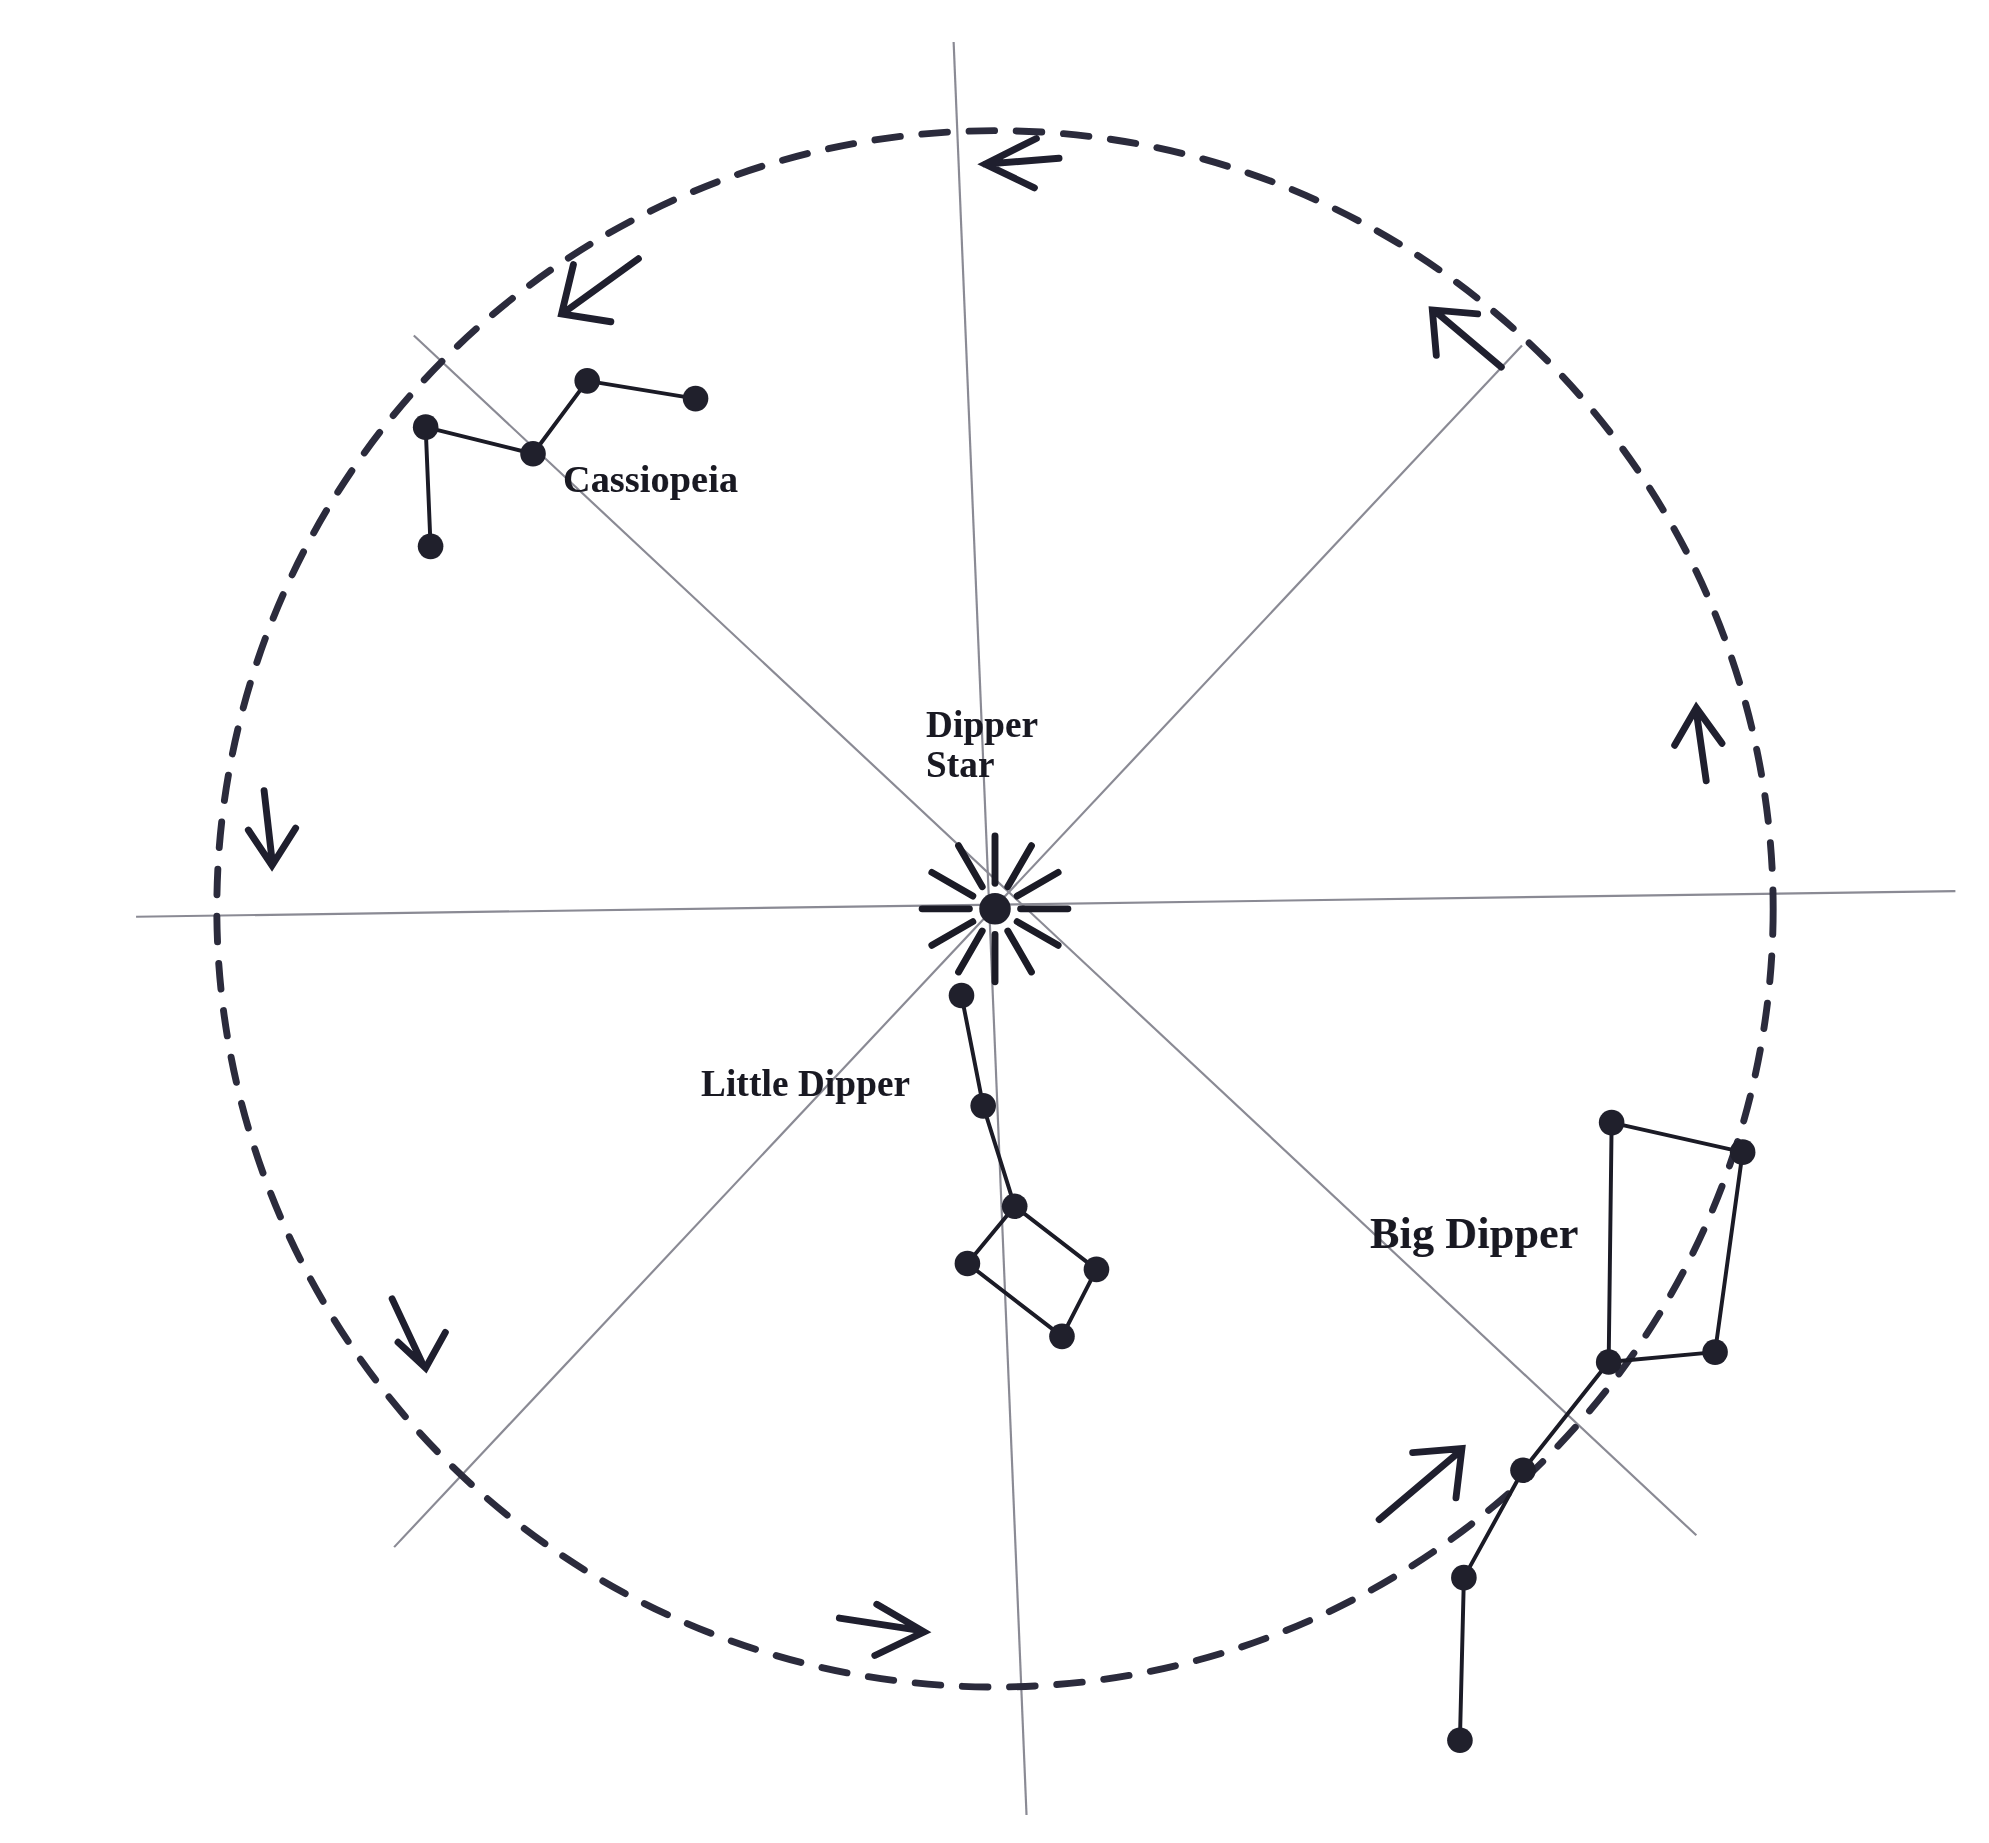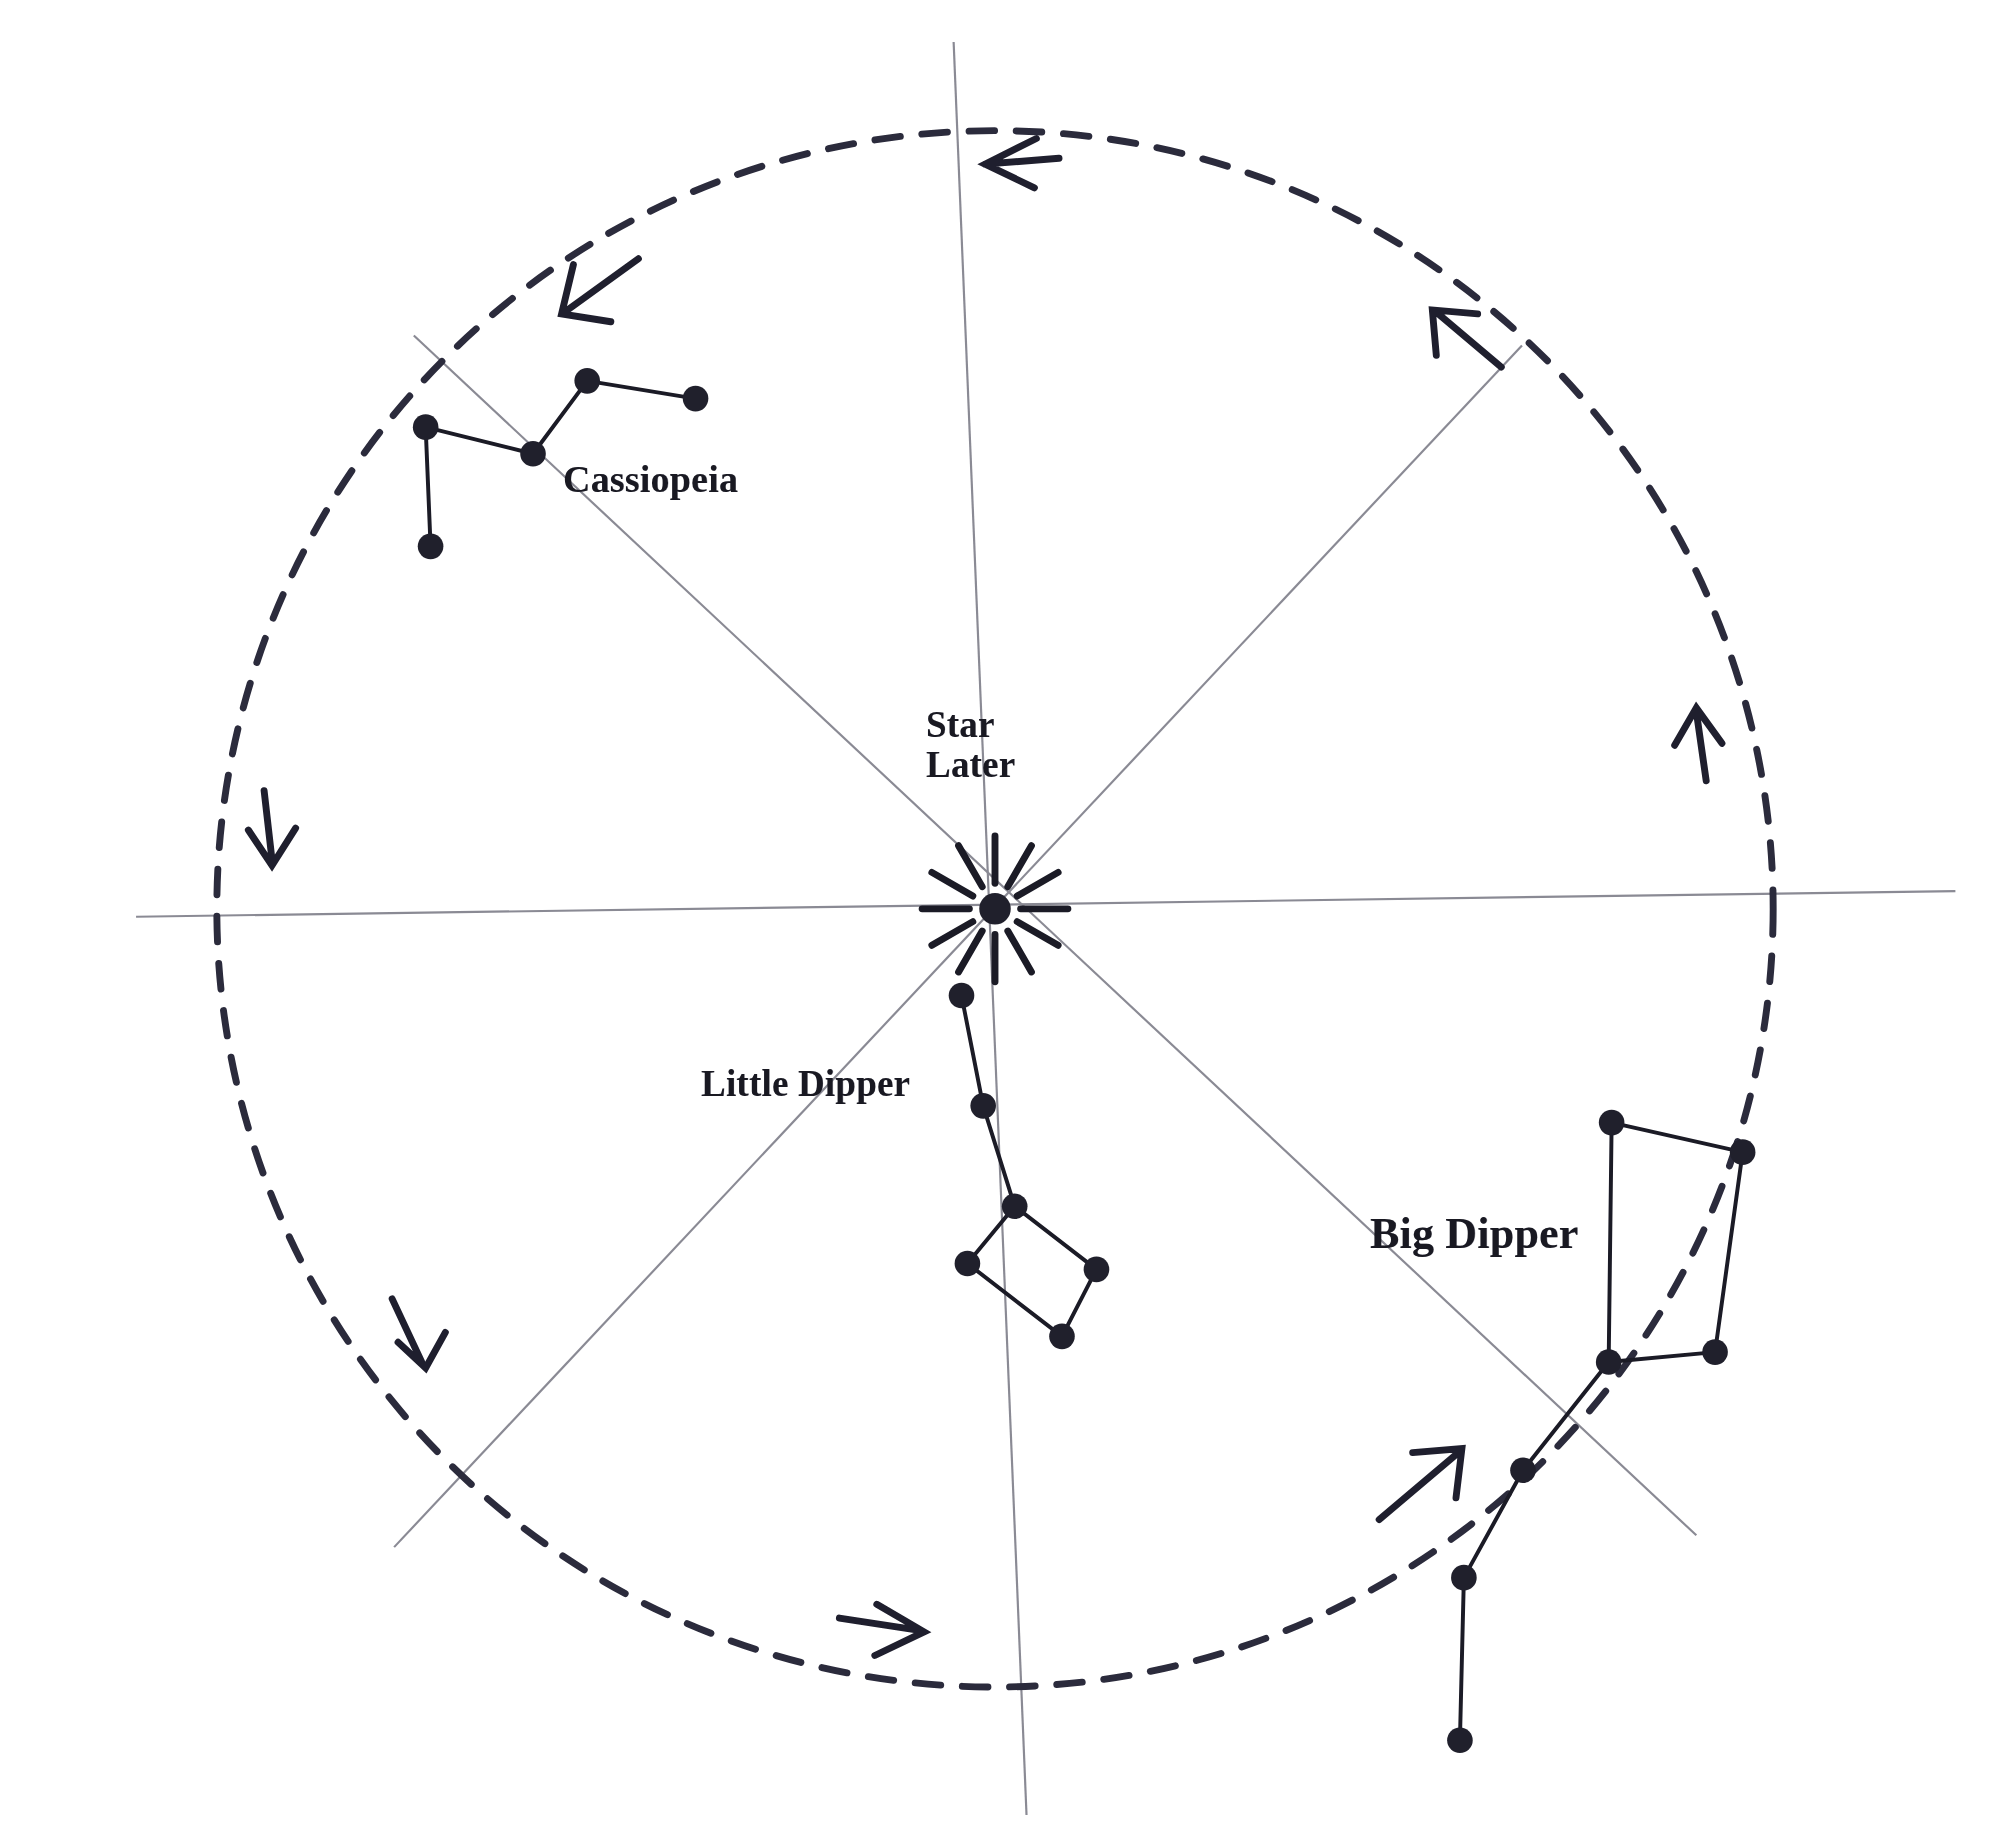--- a/index.html
+++ b/index.html
@@ -142,21 +142,21 @@
         <line x1="987.4833395016046" y1="893" x2="945.9141201199516" y2="917" stroke="#1b1b26" stroke-width="7" stroke-linecap="round"></line>
         <line x1="984" y1="880" x2="936" y2="880" stroke="#1b1b26" stroke-width="7" stroke-linecap="round"></line>
         <line x1="987.4833395016046" y1="867" x2="945.9141201199516" y2="843" stroke="#1b1b26" stroke-width="7" stroke-linecap="round"></line>
         <line x1="997" y1="857.4833395016046" x2="973" y2="815.9141201199516" stroke="#1b1b26" stroke-width="7" stroke-linecap="round"></line>
         <circle cx="1010" cy="880" r="16" fill="#20202c"></circle>
       </g>
   </svg>
 
   <div class="lbl" id="label-cassiopeia">Cassiopeia</div>
 
-  <div class="lbl" id="label-north-star"><span>Star</span><br><span>Later</span></div>
+  <div class="lbl" id="label-north-star"><span>Dipper</span><br><span>Star</span></div>
 
   <div class="lbl" id="label-little-dipper">Little Dipper</div>
 
   <div class="lbl" id="label-big-dipper">Big Dipper</div>
 
 
 </div>
 
 
 </body></html>

